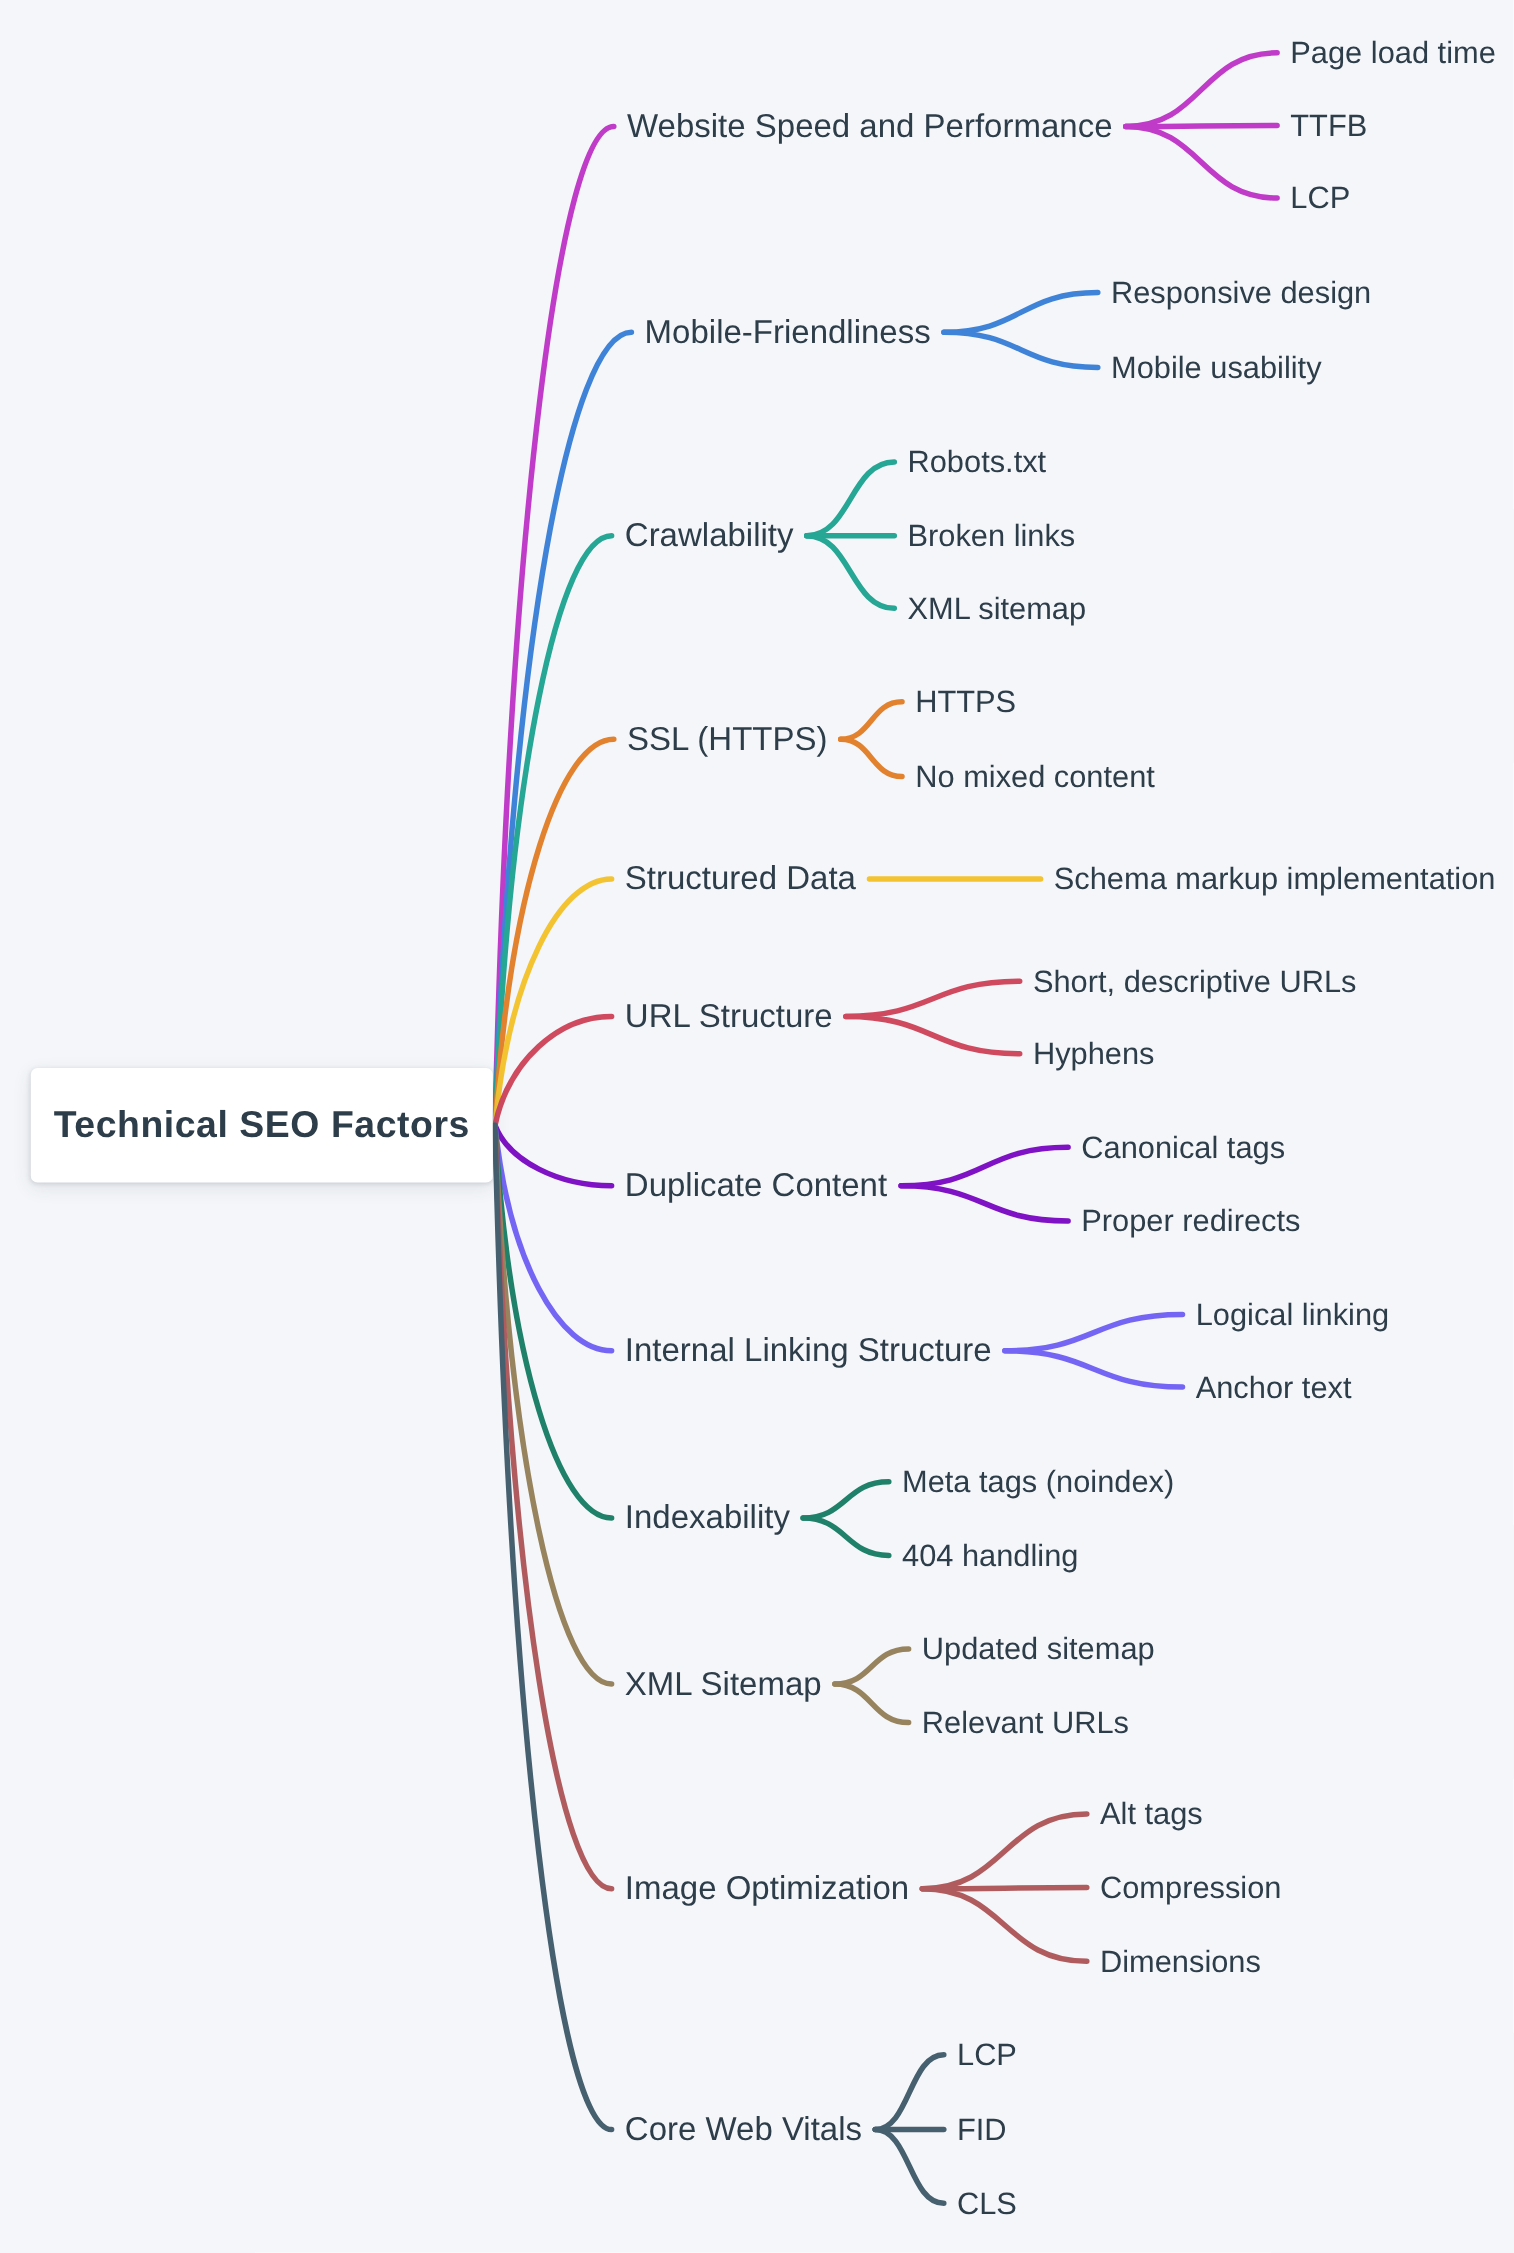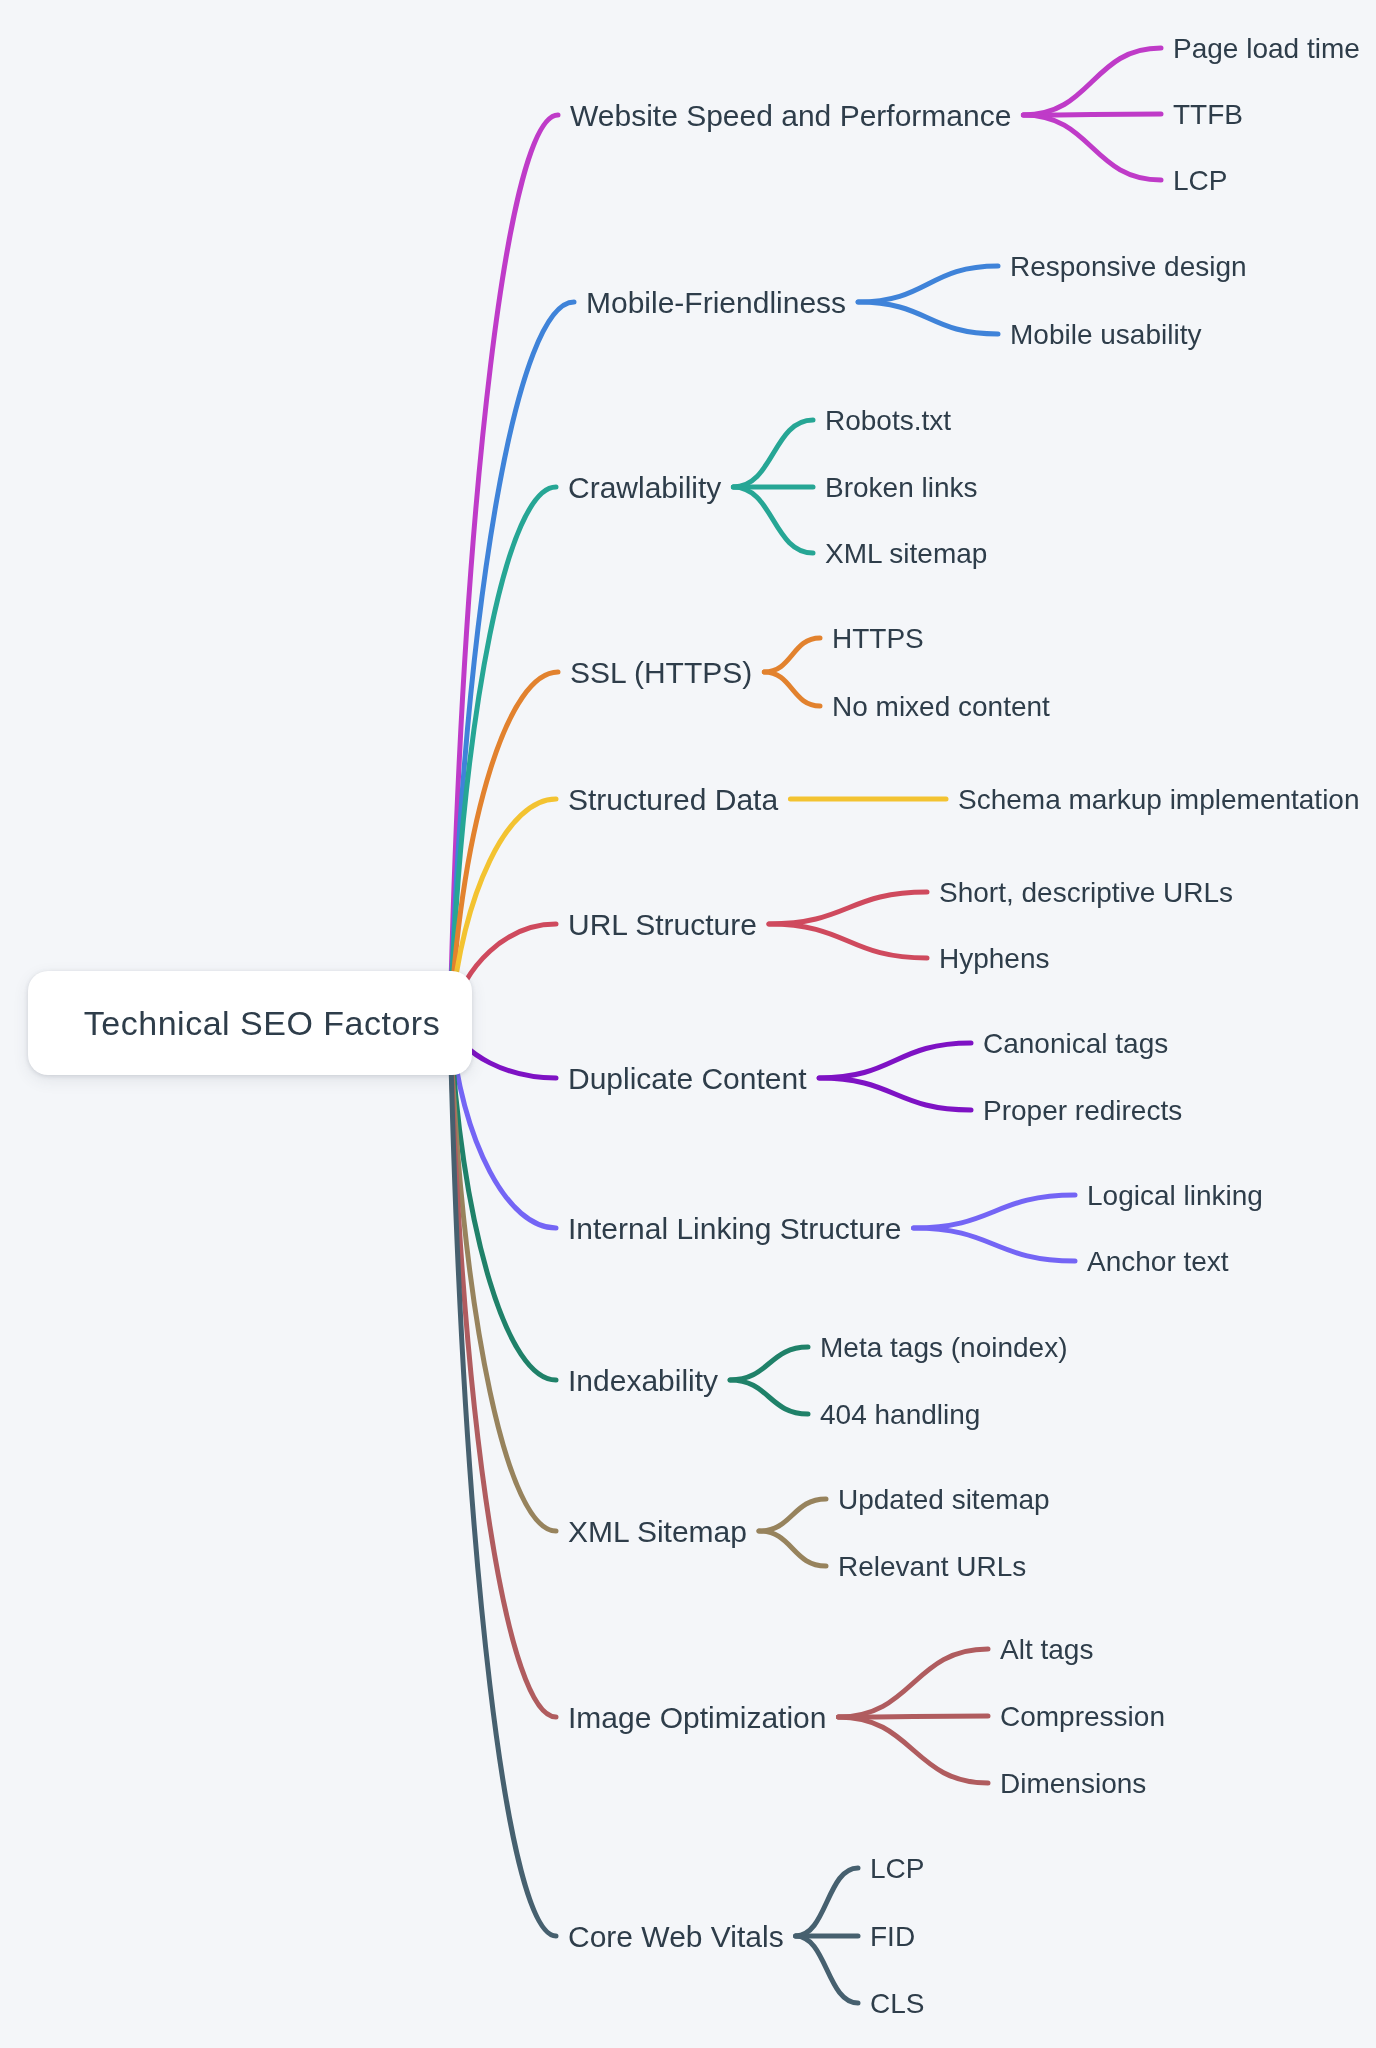--- a/index.html
+++ b/index.html
@@ -19,27 +19,26 @@
     position: absolute;
     left: 0; top: 0;
     width: 1376px;
     height: 2048px;
   }
   #root-card {
     position: absolute;
     display: flex;
     align-items: center;
     justify-content: center;
-    border-radius: 20px;
+    border-radius: 6px;
     box-shadow: 0 1px 4px rgba(60,70,90,.16), 0 5px 16px rgba(60,70,90,.10);
     font-size: 34px;
-    font-weight: 400;
+    font-weight: 700;
     letter-spacing: 0.5px;
     white-space: nowrap;
-    padding-left: 24px;
   }
   text.branch-label {
     font-family: "Liberation Sans", "DejaVu Sans", sans-serif;
     font-size: 30px;
     font-weight: 500;
   }
   text.child-label {
     font-family: "Liberation Sans", "DejaVu Sans", sans-serif;
     font-size: 28px;
     font-weight: 500;

